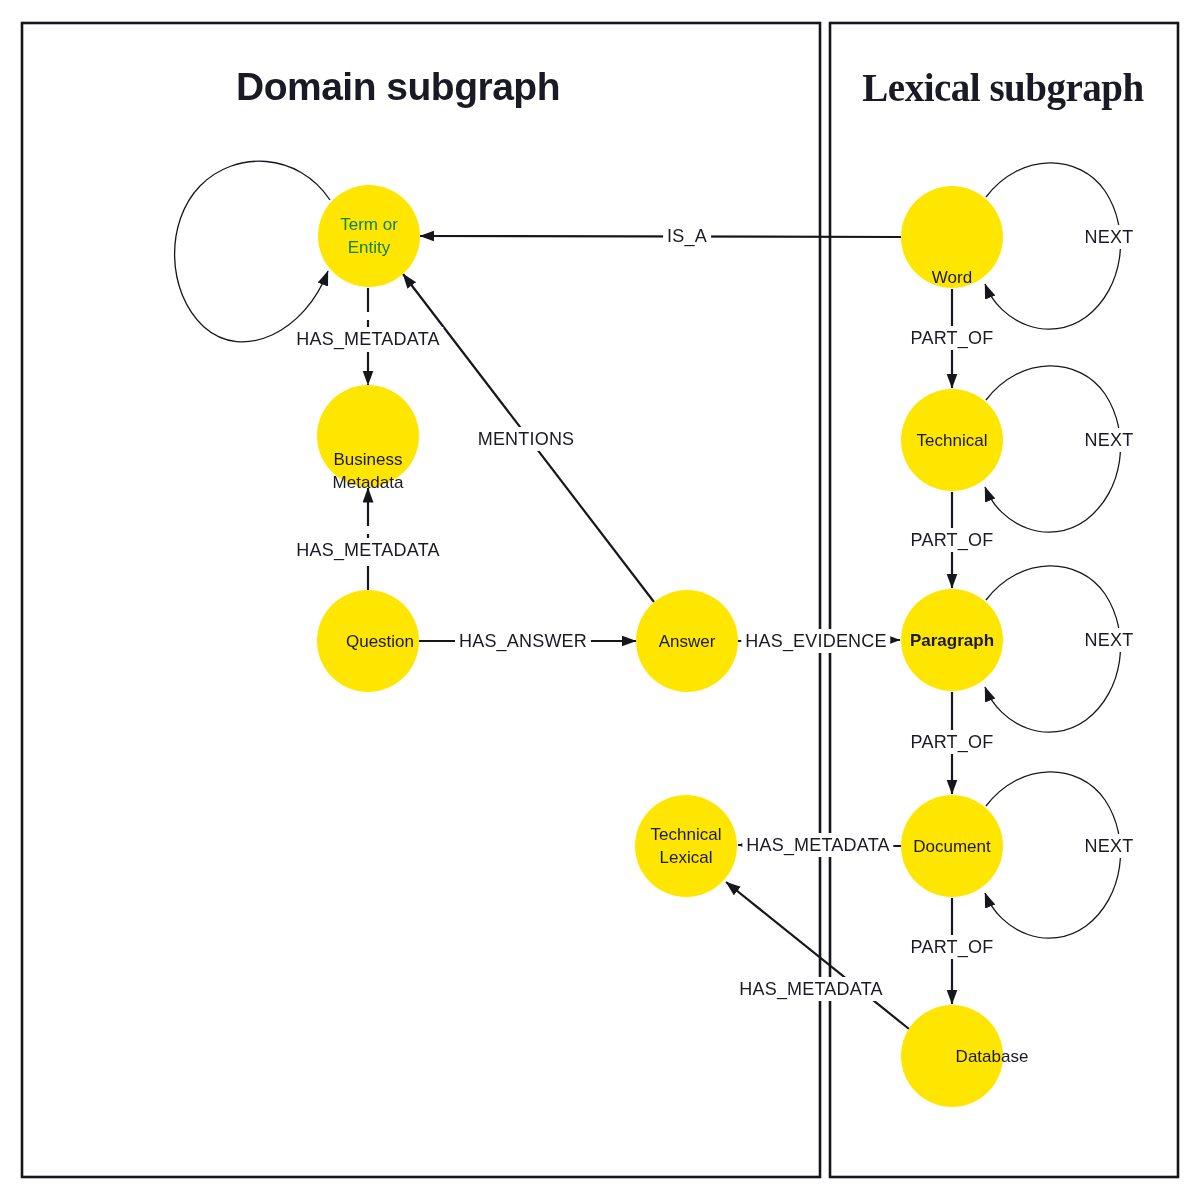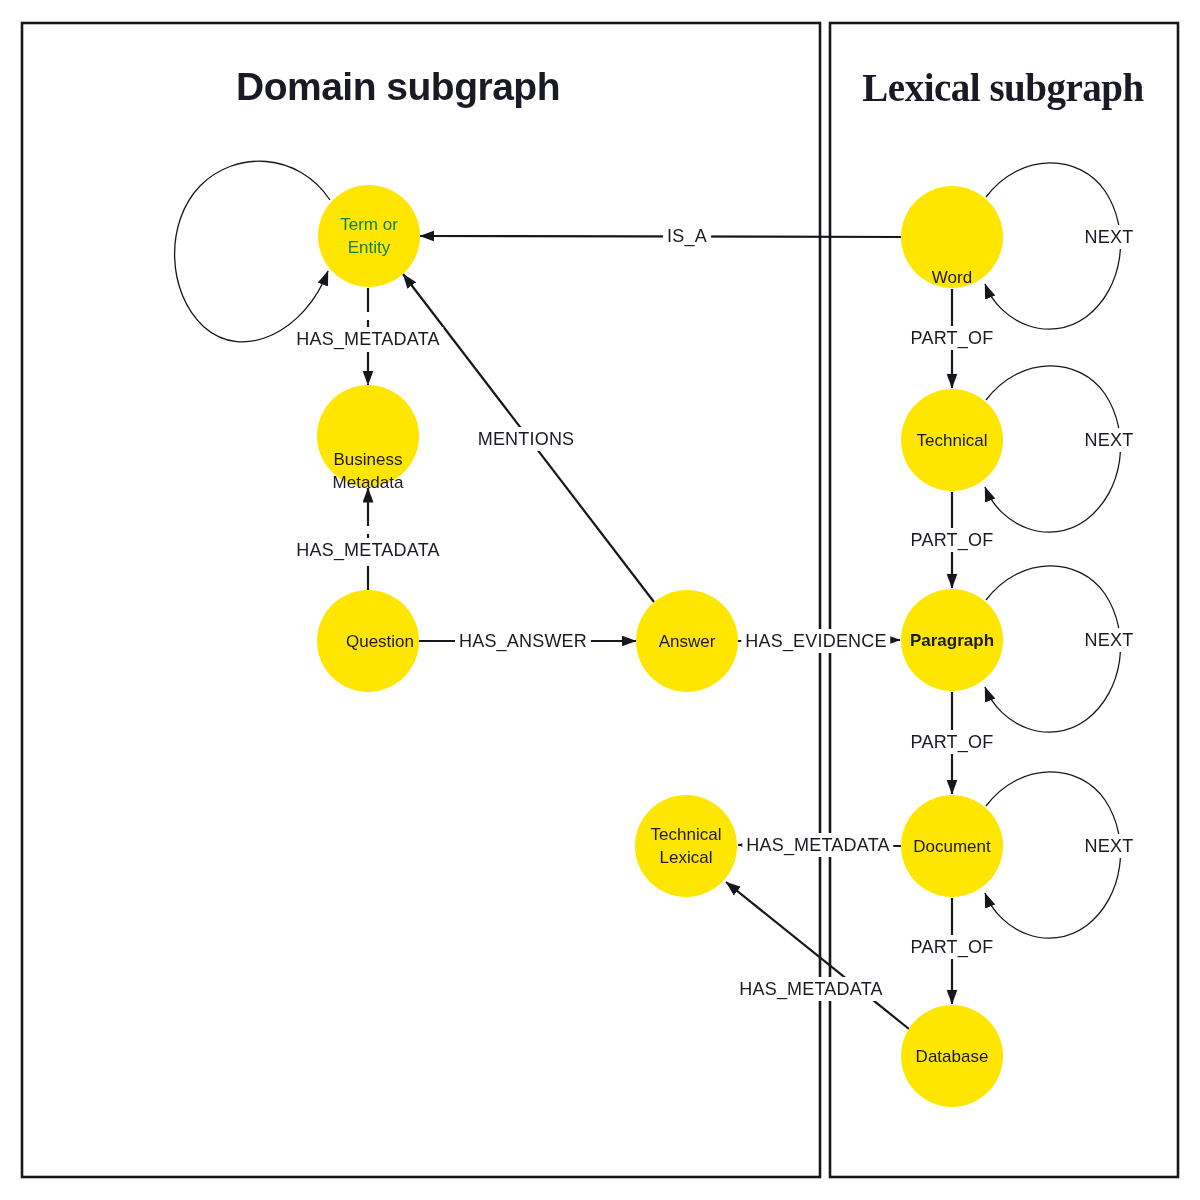--- a/index.html
+++ b/index.html
@@ -89,15 +89,15 @@
       <div class="lbl node-label" style="left: 368px; top: 436px; color: rgb(26, 26, 36); margin-top: 35px;">Business
 Metadata</div>
       <div class="lbl node-label" style="left: 368px; top: 641px; color: rgb(26, 26, 36); margin-left: 12px;">Question</div>
       <div class="lbl node-label" style="left: 687px; top: 641px; color: rgb(26, 26, 36);">Answer</div>
       <div class="lbl node-label" style="left: 686px; top: 846px; color: rgb(26, 26, 36);">Technical
 Lexical</div>
       <div class="lbl node-label" style="left: 952px; top: 237px; color: rgb(26, 26, 36); margin-top: 40px;">Word</div>
       <div class="lbl node-label" style="left: 952px; top: 440px; color: rgb(26, 26, 36);">Technical</div>
       <div class="lbl node-label" style="left: 952px; top: 640px; color: rgb(26, 26, 36); font-weight: bold;">Paragraph</div>
       <div class="lbl node-label" style="left: 952px; top: 846px; color: rgb(26, 26, 36);">Document</div>
-      <div class="lbl node-label" style="left: 952px; top: 1056px; color: rgb(26, 26, 36);">Database</div>
+      <div class="lbl node-label" style="left: 992px; top: 1056px; color: rgb(26, 26, 36);">Database</div>
     </div>
 </div>
 
 </body></html>

